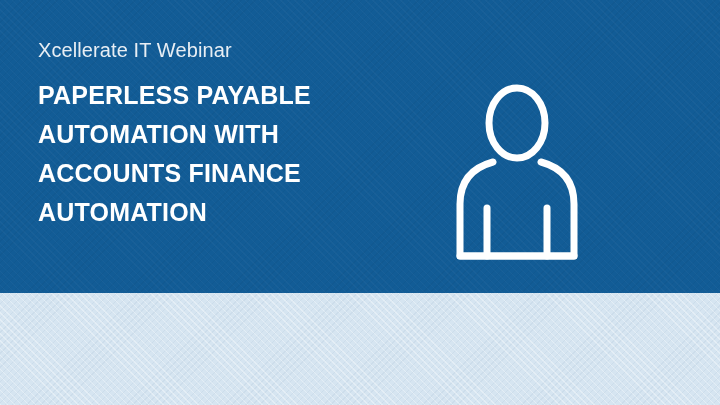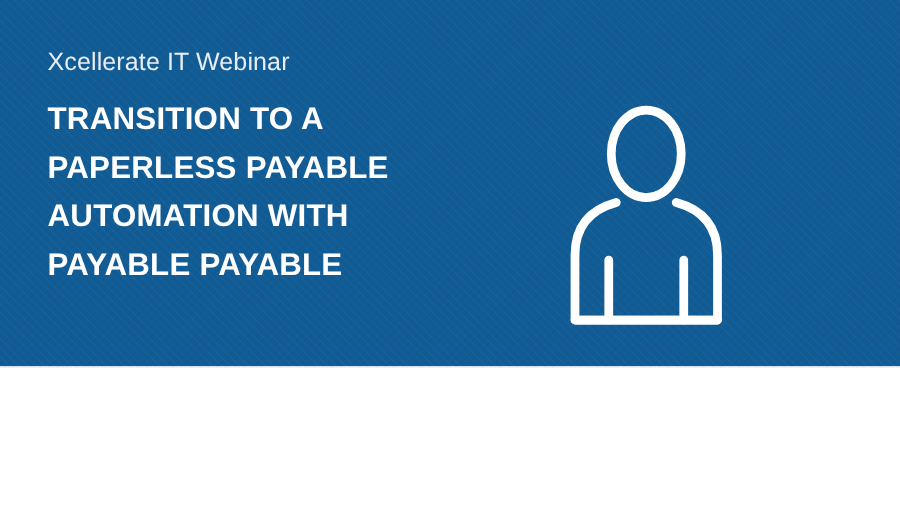--- a/index.html
+++ b/index.html
@@ -2,21 +2,21 @@
 <html><head>
 <meta charset="utf-8">
 <style>
   html,body{margin:0;padding:0;}
   body{
     width:720px;height:405px;
     font-family:"Liberation Sans","DejaVu Sans",sans-serif;
     overflow:hidden;background:#ffffff;
   }
   .banner{
-    position:relative;width:720px;height:294px;overflow:hidden;
+    position:relative;width:720px;height:405px;overflow:hidden;
   }
   
   .hero{
     position:absolute;left:0;top:0;width:720px;height:293px;
     background:#125c96;
     background-image:
       repeating-linear-gradient(45deg, rgba(255,255,255,.028) 0 1px, transparent 1px 5px),
       repeating-linear-gradient(-45deg, rgba(0,0,0,.030) 0 1px, transparent 1px 5px);
   }
   .hero-text{
@@ -49,24 +49,24 @@
 <body>
 
 <div class="banner">
 
   <div class="hero">
 
     <div class="hero-text">
       <p class="eyebrow">Xcellerate IT Webinar</p>
 
       <h1 class="headline">
-        <span class="hl">TRANSITION TO A</span>
         <span class="hl">PAPERLESS PAYABLE</span>
         <span class="hl">AUTOMATION WITH</span>
-        <span class="hl">PAYABLE PAYABLE</span>
+        <span class="hl">ACCOUNTS FINANCE</span>
+        <span class="hl">AUTOMATION</span>
       </h1>
     </div>
 
     <div class="person-icon">
       <svg viewBox="0 0 140 176" xmlns="http://www.w3.org/2000/svg" fill="none" stroke="#ffffff" stroke-width="7" stroke-linecap="round" stroke-linejoin="round">
 
         <ellipse cx="70" cy="39" rx="28" ry="35"></ellipse>
 
         <path d="M46 78 C24 84 13 98 13 120 L13 172 L127 172 L127 120 C127 98 116 84 94 78"></path>
 

